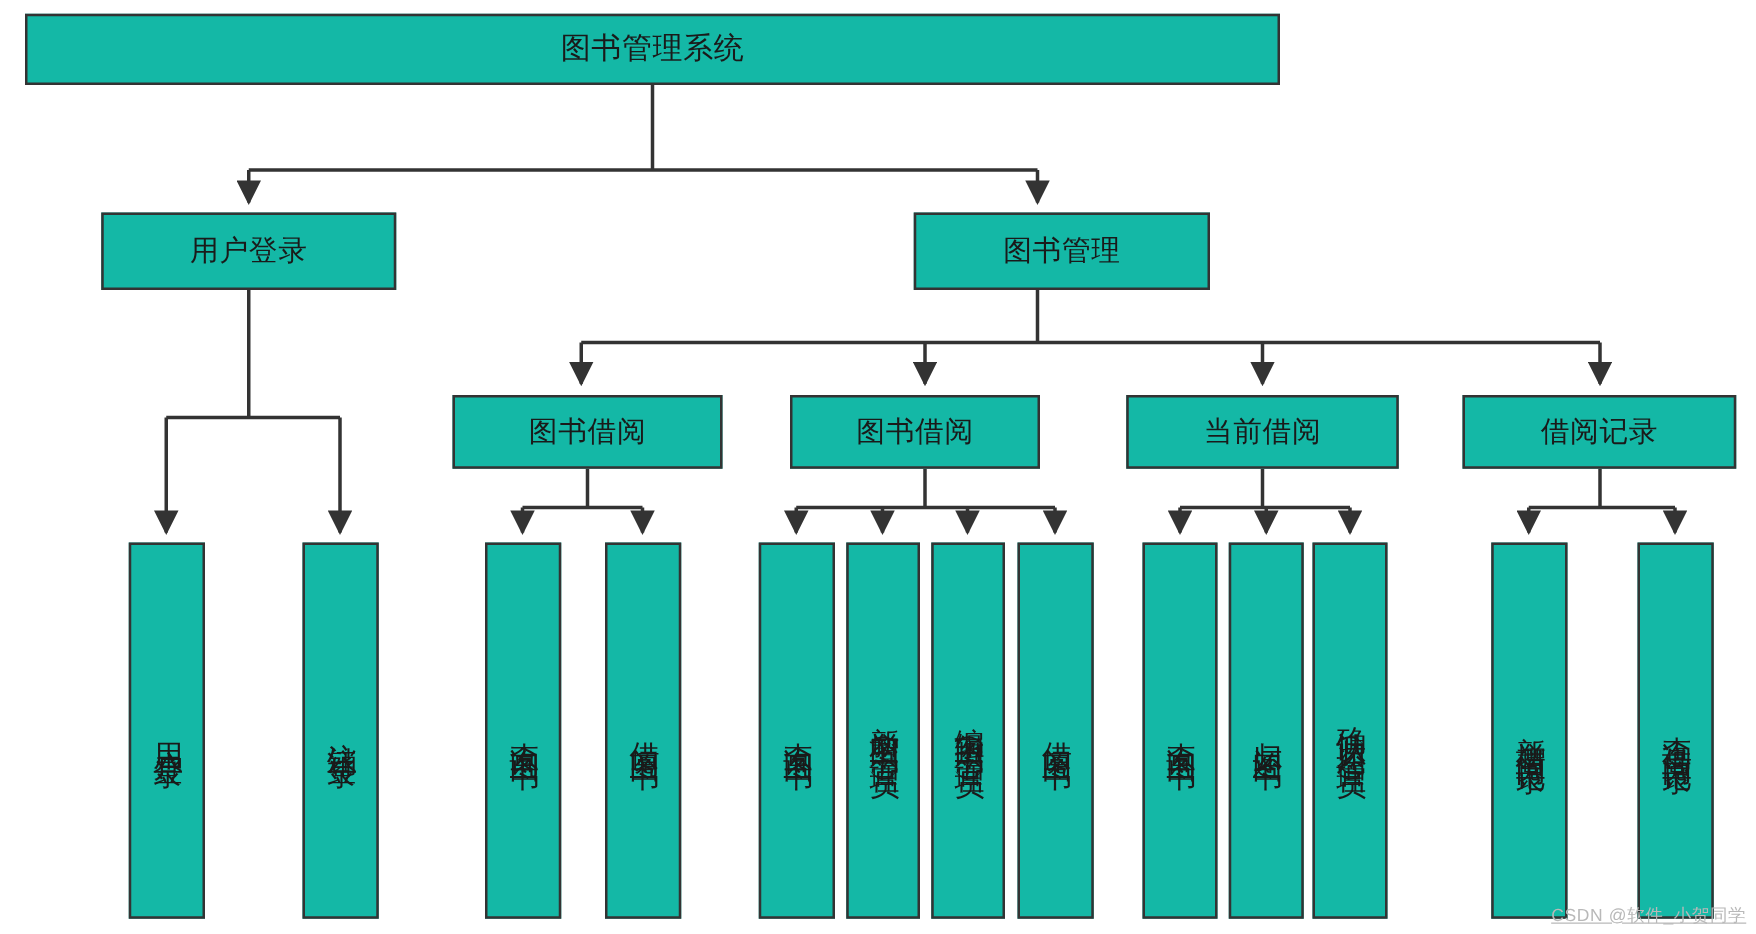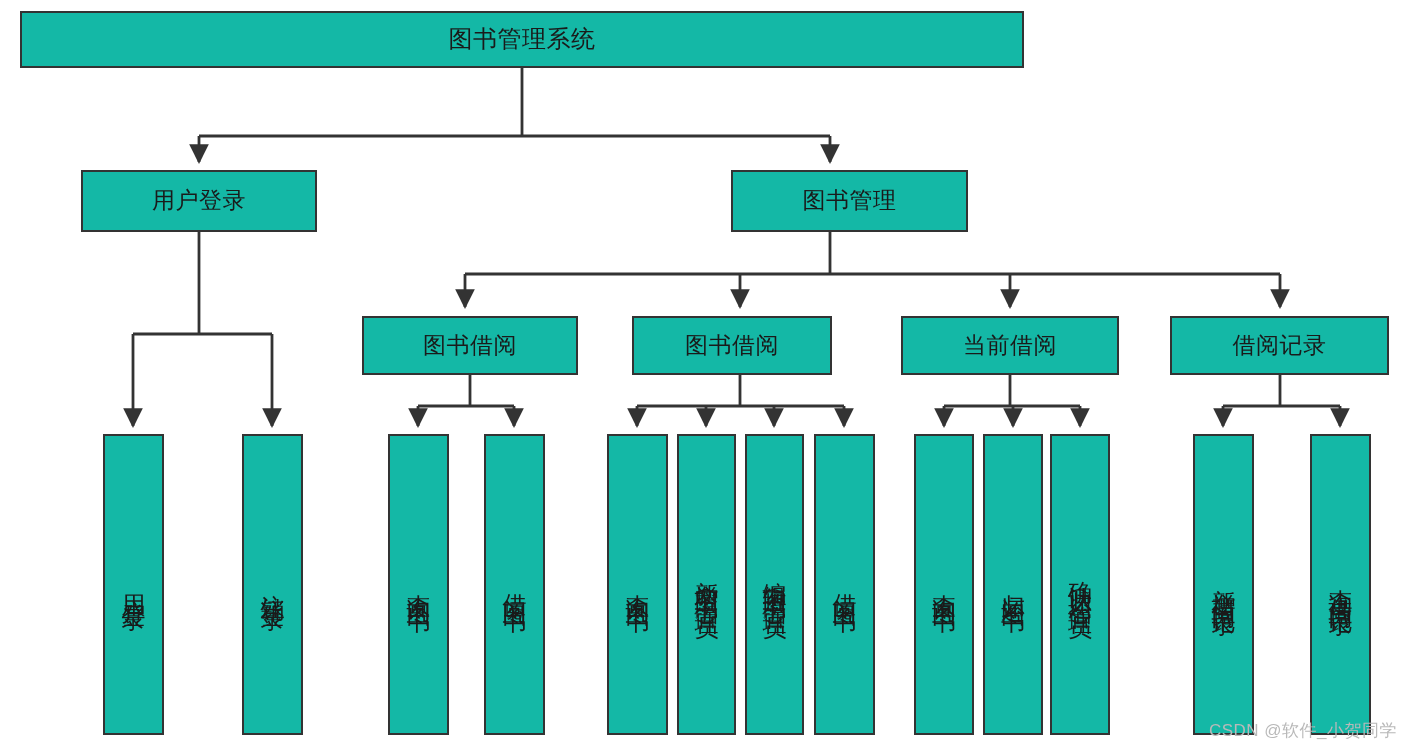--- a/index.html
+++ b/index.html
@@ -61,26 +61,27 @@
     text-orientation: upright;
     font-size: 24px;
     line-height: 1.0;
     letter-spacing: 5px;
     max-height: 100%;
   }
   #watermark {
     position: absolute;
     right: 8px;
     bottom: 5px;
-    font-size: 17px;
+    font-size: 14px;
     color: #b9b9b9;
     letter-spacing: 0.5px;
     z-index: 5;
     white-space: nowrap;
     font-family: "Liberation Sans", "DejaVu Sans", sans-serif;
+    text-decoration: underline;
   }
 </style>
 </head>
 <body>
 
 <div id="diagram">
 
   <svg id="edges" viewBox="0 0 1405 747" width="1405" height="747" xmlns="http://www.w3.org/2000/svg">
     <defs>
       <marker id="arrow" viewBox="0 0 10 10" refX="9" refY="5" markerWidth="7" markerHeight="7" orient="auto-start-reverse">

